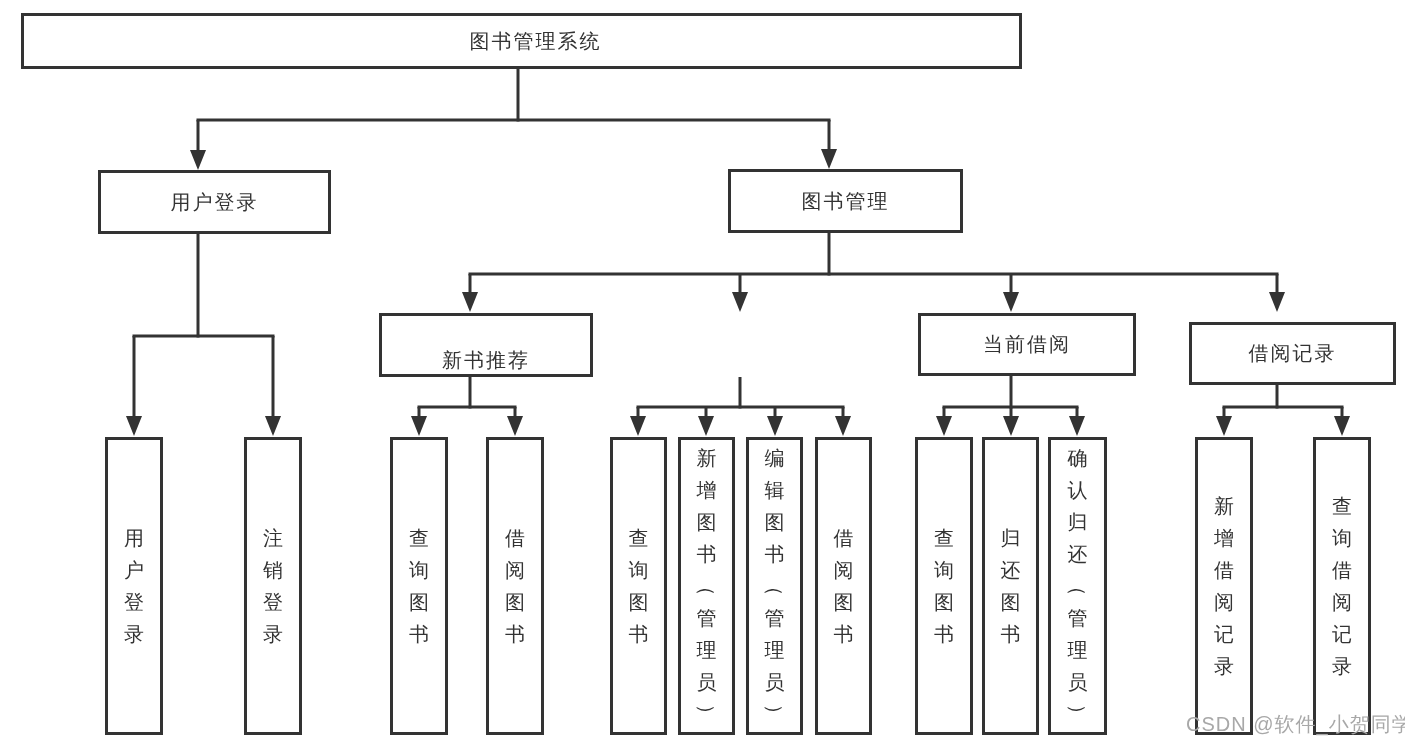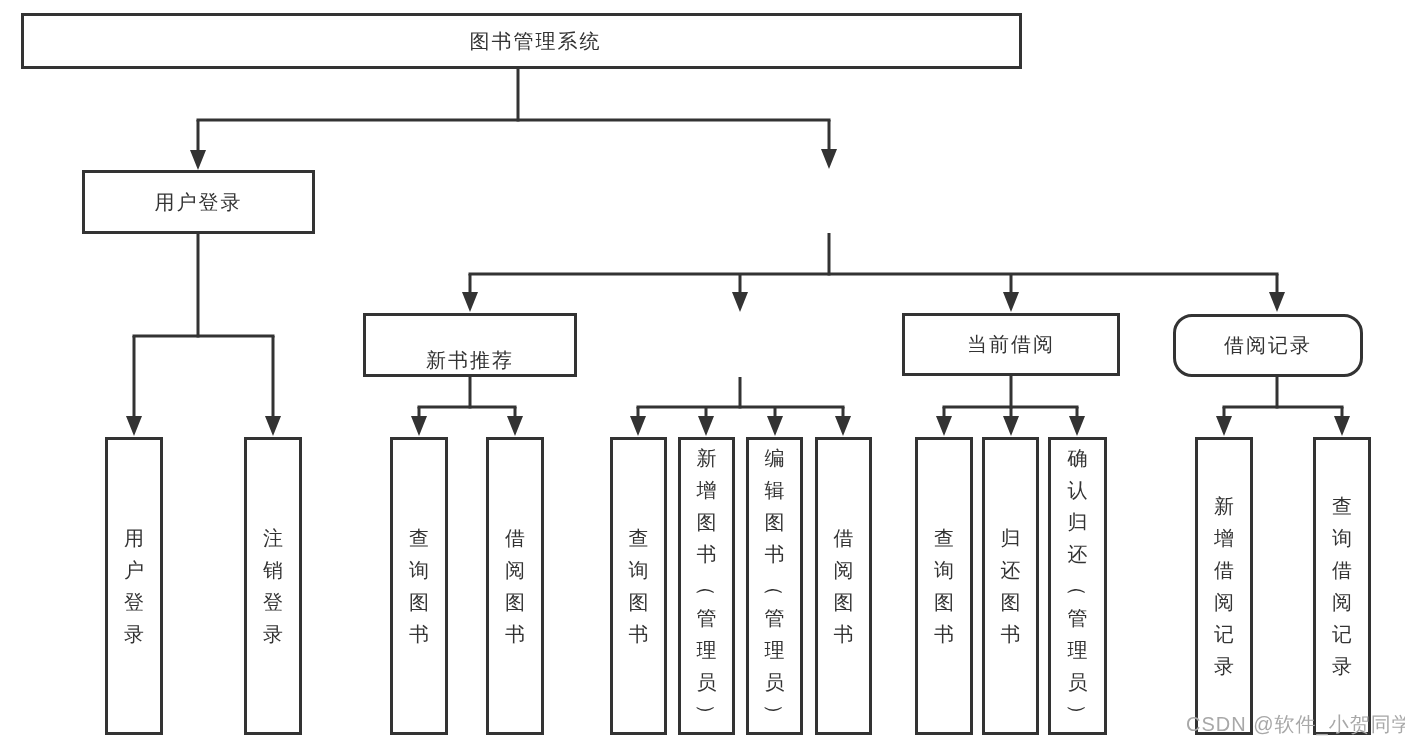--- a/index.html
+++ b/index.html
@@ -9,21 +9,21 @@
   }
   #wires{position:absolute;left:0;top:0;width:1405px;height:747px;}
   #wires line{stroke:#333333;stroke-width:3;}
   #wires polygon{fill:#333333;}
   .box{
     position:absolute;box-sizing:border-box;background:#ffffff;
     border:3px solid #333333;display:flex;align-items:center;justify-content:center;
   }
   .hlabel{font-size:20px;letter-spacing:2px;white-space:nowrap;}
   .root{left:21px;top:13px;width:1001px;height:56px;padding-left:28px;}
-  .lvl2,.lvl3{height:64px;}
+  .lvl2,.lvl3{height:64px;margin-left:16px;}
   .leaf{top:437px;height:298px;}
   .vtext{display:flex;flex-direction:column;align-items:center;justify-content:center;height:100%;}
   .vchar{height:32px;line-height:32px;font-size:20px;text-align:center;}
   .vchar.rot{transform:rotate(90deg);}
   #watermark{
     position:absolute;left:1186px;top:711px;font-size:20px;letter-spacing:1px;
     color:#a8a8a8;white-space:nowrap;
   }
 </style>
 </head>
@@ -100,28 +100,31 @@
     </g>
   </svg>
 
   <div class="box root">
     <span class="hlabel">图书管理系统</span>
   </div>
 
   <div class="box lvl2" style="left:82px;top:170px;width:233px;">
     <span class="hlabel">用户登录</span>
   </div>
+  <div class="box lvl2" style="left:712px;top:169px;width:235px;">
+    <span class="hlabel">图书管理</span>
+  </div>
 
   <div class="box lvl3" style="left:363px;top:313px;width:214px;align-items:flex-end;">
     <span class="hlabel">新书推荐</span>
   </div>
   <div class="box lvl3" style="left:902px;top:313px;width:218px;height:63px;">
     <span class="hlabel">当前借阅</span>
   </div>
-  <div class="box lvl3" style="left:1173px;top:314px;width:190px;height:63px;border-radius:19px;">
+  <div class="box lvl3" style="left:1173px;top:322px;width:207px;height:63px;">
     <span class="hlabel">借阅记录</span>
   </div>
 
   <div class="box leaf" style="left:105px;width:58px;">
     <div class="vtext">
         <div class="vchar">用</div>
         <div class="vchar">户</div>
         <div class="vchar">登</div>
         <div class="vchar">录</div>
       </div>

